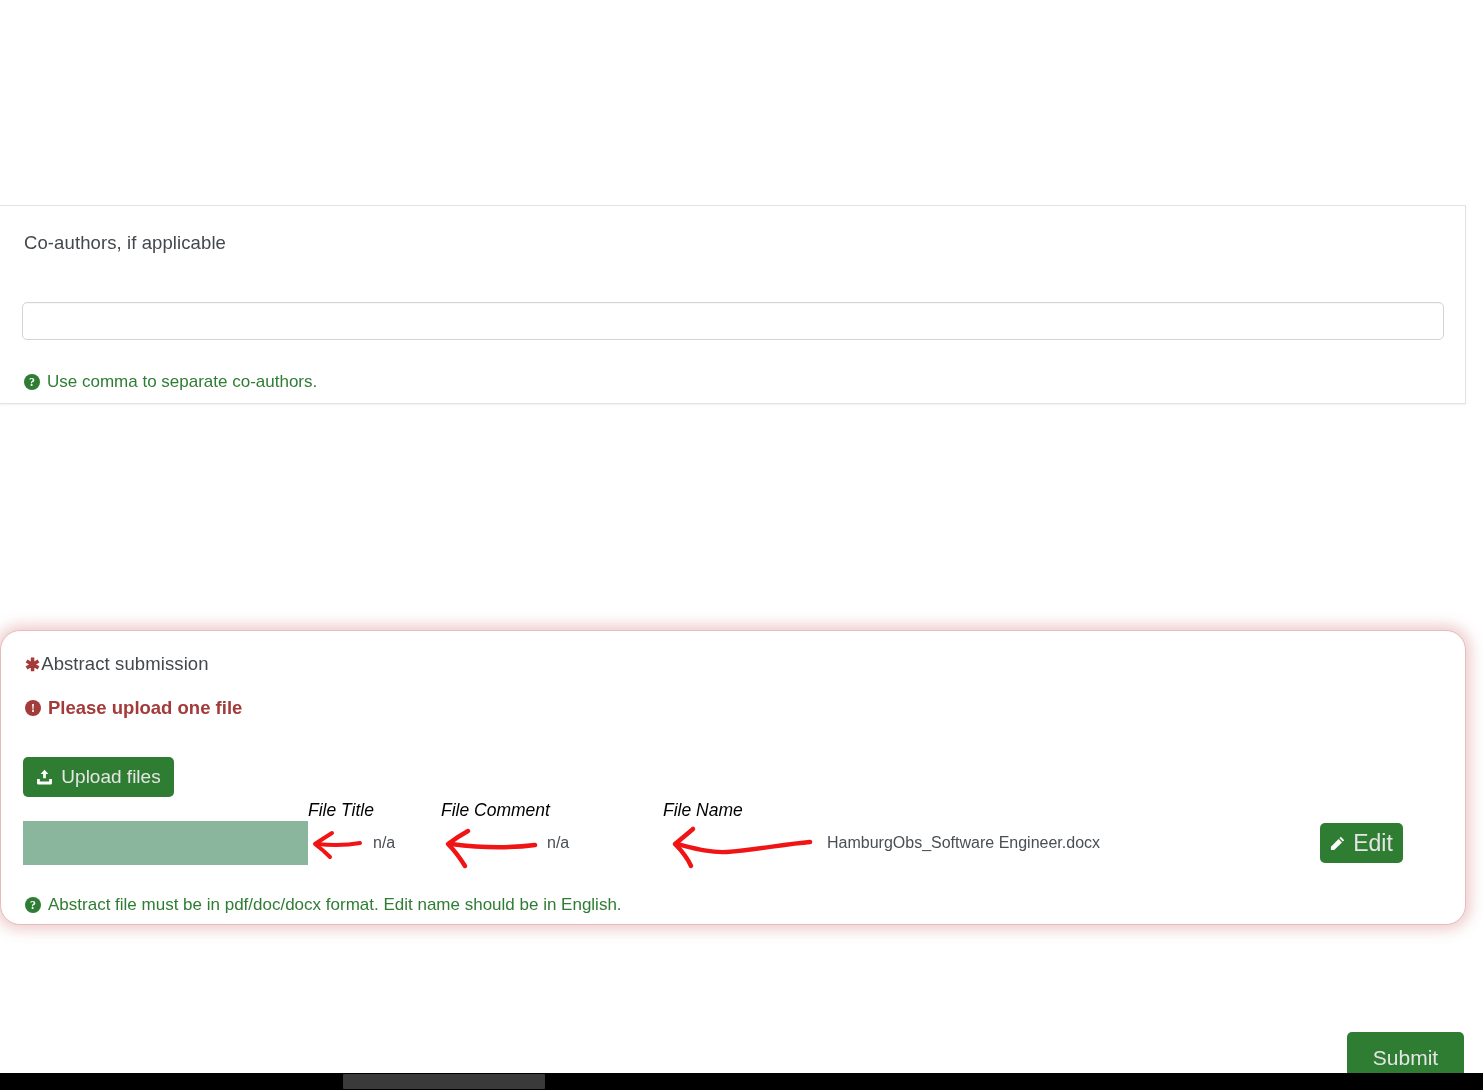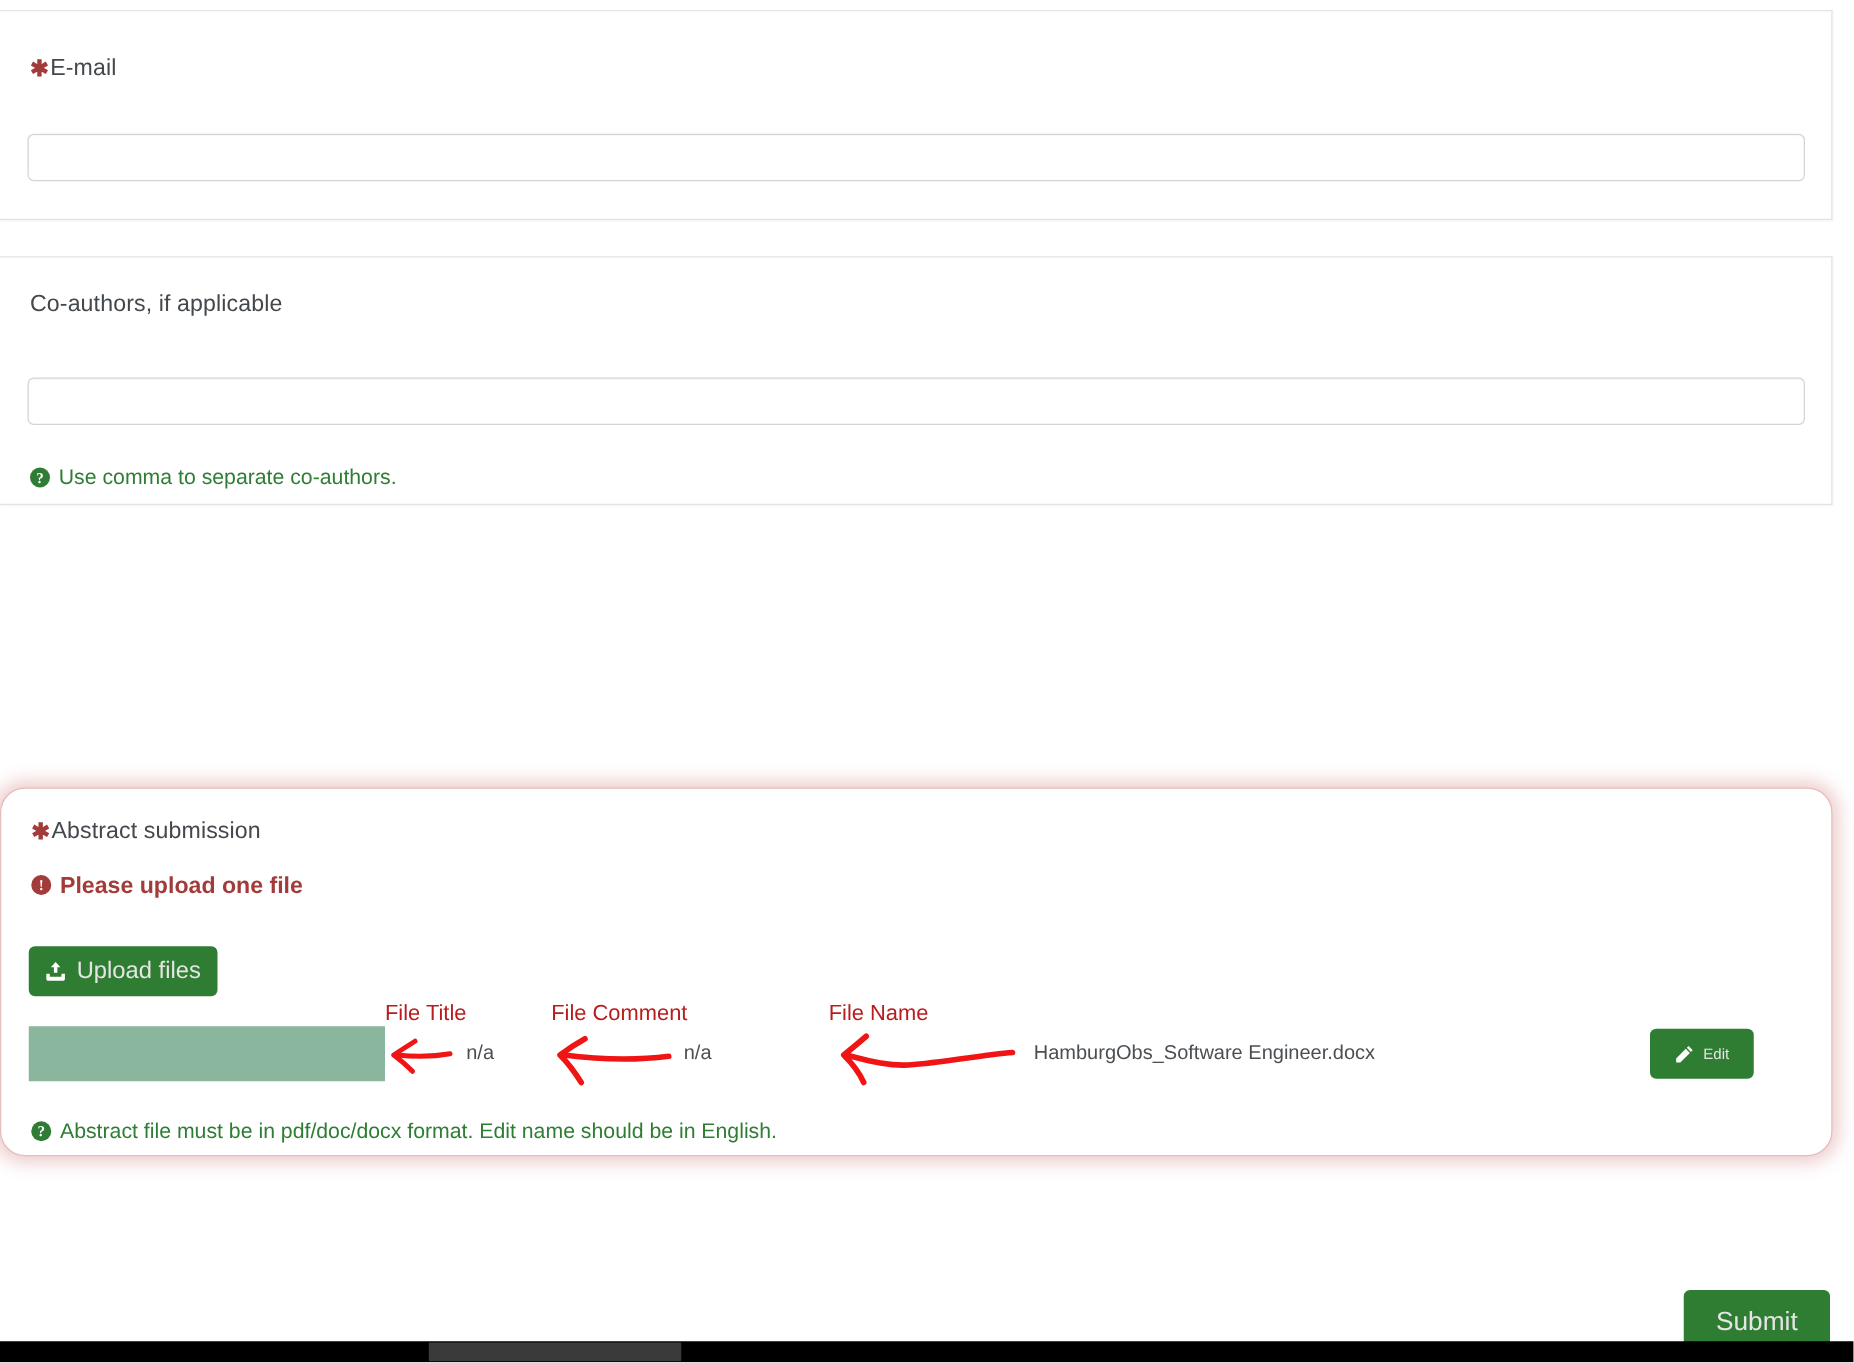--- a/index.html
+++ b/index.html
@@ -109,22 +109,23 @@
     gap: 8px;
     cursor: pointer;
     white-space: nowrap;
   }
   .btn svg { display: block; }
 
   
   .col-head {
     position: absolute;
     font-size: 17.5px;
-    color: #b91c1c;
-    white-space: nowrap;
+    color: #000000;
+    white-space: nowrap;
+    font-style: italic;
   }
   .thumb-box {
     position: absolute;
     background: #8ab69d;
   }
   .cell-text {
     position: absolute;
     font-size: 16px;
     color: #4a4f54;
     white-space: nowrap;
@@ -152,26 +153,20 @@
     height: 15px;
     background: #3a3a3a;
     border-radius: 1px;
   }
 </style>
 </head>
 <body>
 
 <div class="page">
 
-  <div class="panel" style="top:8px; height:168px;">
-    <div class="field-label" style="left:24px; top:34px;">
-      <span class="req-star">✱</span><span>E-mail</span>
-    </div>
-    <input class="text-input" style="left: 22px; top: 98px; width: 1422px;" type="text" value="" placeholder="">
-  </div>
 
   <div class="panel" style="top:205px; height:199px;">
     <div class="field-label" style="left:24px; top:26px;">
       <span>Co-authors, if applicable</span>
     </div>
     <input class="text-input" style="left: 22px; top: 96px; width: 1422px;" type="text" value="" placeholder="">
     <div class="help-line" style="left:24px; top:166px;">
       <span class="icon-circle q">?</span>
       <span>Use comma to separate co-authors.</span>
     </div>
@@ -204,21 +199,21 @@
     <div class="col-head" style="left:662px; top:169px;">File Name</div>
 
     <div class="thumb-box" style="left:22px; top:190px; width:285px; height:44px;"></div>
 
     <div class="cell-text" style="left:359px; top:203px;">n/a</div>
 
     <div class="cell-text" style="left:533px; top:203px;">n/a</div>
 
     <div class="cell-text" style="left:813px; top:203px;">HamburgObs_Software Engineer.docx</div>
 
-    <button class="btn" style="left:1319px; top:192px; width:83px; height:40px; font-size:12px; gap:8px;">
+    <button class="btn" style="left:1319px; top:192px; width:83px; height:40px; font-size:23px; gap:8px;">
       <span>
         <svg width="15" height="15" viewBox="0 0 16 16" fill="#ffffff" aria-hidden="true">
           <path d="M11.6 0.9 L15.1 4.4 L13.6 5.9 L10.1 2.4 Z"></path>
           <path d="M9.2 3.3 L12.7 6.8 L4.5 15 L1 15 L1 11.5 Z"></path>
         </svg>
       </span>
       <span>Edit</span>
     </button>
 
     <div class="help-line" style="left:24px; top:264px;">

